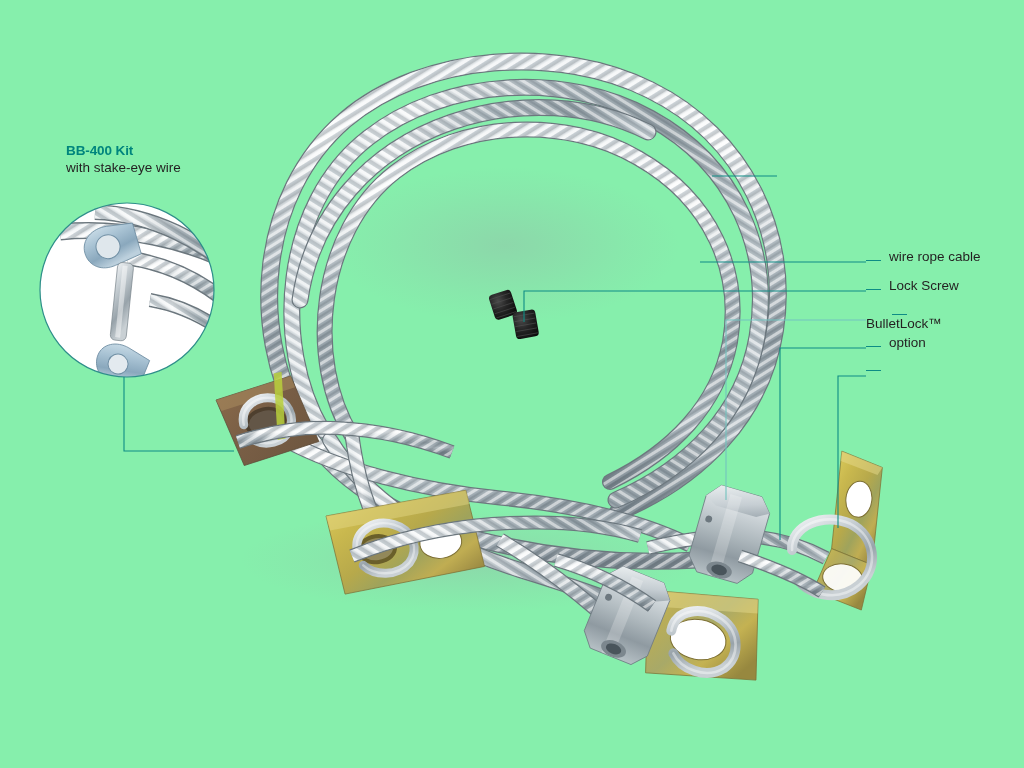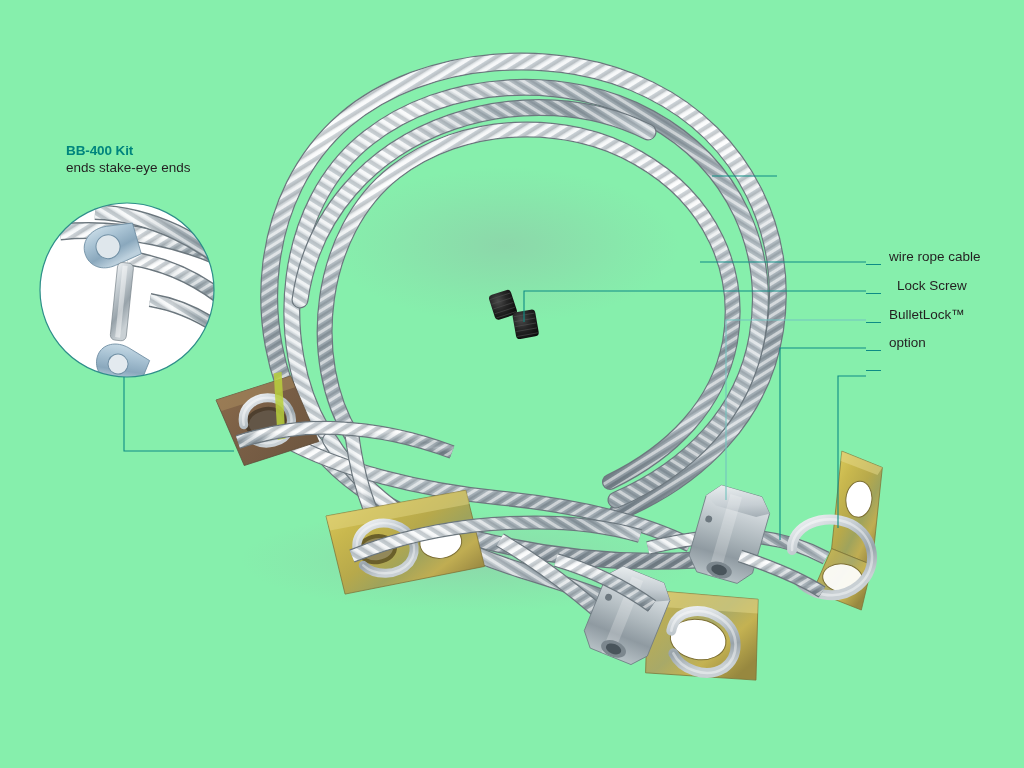--- a/index.html
+++ b/index.html
@@ -64,21 +64,21 @@
   .callout-list {
     position: absolute;
     left: 866px;
     top: 248px;
     width: 150px;
   }
   .callout-row {
     position: absolute;
     left: 0;
     display: flex;
-    align-items: flex-end;
+    align-items: center;
   }
   .callout-dash {
     width: 15px;
     height: 1px;
     background: #0e8c85;
     margin-top: 8px;
     margin-right: 8px;
     flex: 0 0 auto;
   }
   .callout-text {
@@ -454,34 +454,34 @@
       <path d="M 866 348 L 780 348 L 780 540"></path>
 
       <path d="M 866 376 L 838 376 L 838 528"></path>
 
       <path d="M 124 377 L 124 451 L 234 451"></path>
     </g>
   </svg>
 
   <div class="kit-label-plain">
     <div class="kit-title">BB-400 Kit</div>
-    <div class="kit-sub">ends stake-eye ends</div>
+    <div class="kit-sub">with stake-eye wire</div>
   </div>
 
 
   <div class="callout-list">
     <div class="callout-row" style="top:0px;">
       <span class="callout-dash"></span>
       <span class="callout-text">wire rope cable</span>
     </div>
-    <div class="callout-row" style="top:29px;gap:8px;">
+    <div class="callout-row" style="top:29px;">
       <span class="callout-dash"></span>
       <span class="callout-text">Lock Screw</span>
     </div>
-    <div class="callout-row" style="top:58px;">
+    <div class="callout-row" style="top:58px;flex-direction:column;">
       <span class="callout-dash"></span>
       <span class="callout-text">BulletLock™</span>
     </div>
     <div class="callout-row" style="top:86px;">
       <span class="callout-dash"></span>
       <span class="callout-text">option</span>
     </div>
     <div class="callout-row" style="top:114px;">
       <span class="callout-dash"></span>
     </div>

